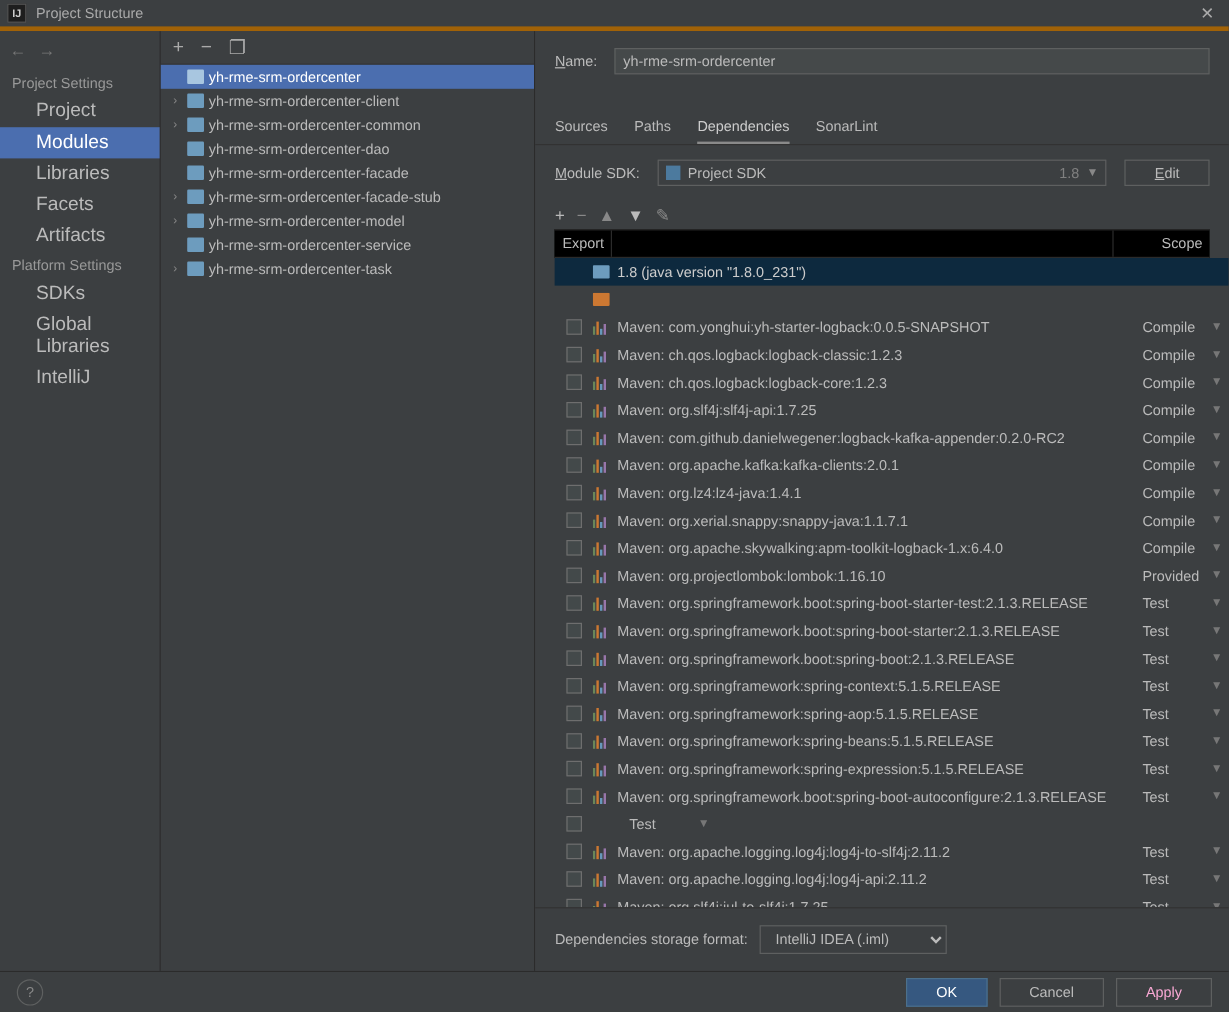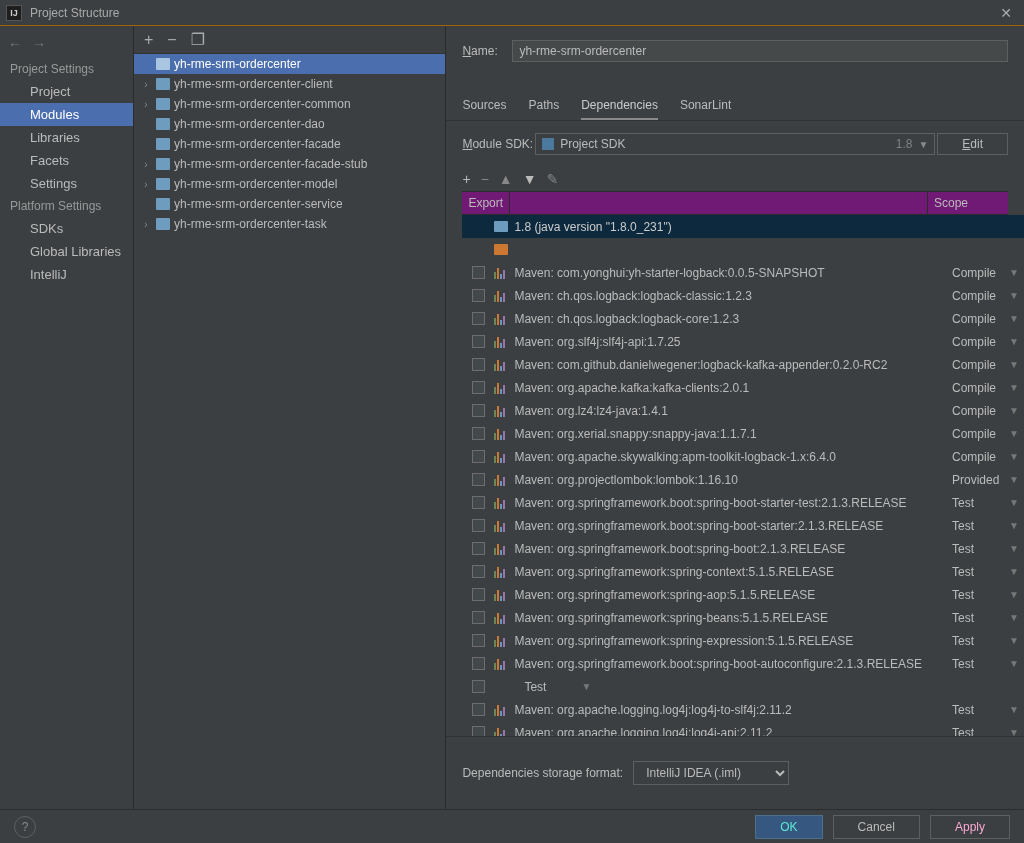--- a/index.html
+++ b/index.html
@@ -1,84 +1,84 @@
 <!DOCTYPE html>
 <html><head>
 <meta charset="utf-8">
 <style>
   * { margin: 0; padding: 0; box-sizing: border-box; font-family: "Segoe UI", Arial, sans-serif; }
   body { background: #3c3f41; color: #bbbbbb; font-size: 12px; width: 1024px; height: 843px; overflow: hidden; }
-  .titlebar { height: 26px; background: #3c3f41; display: flex; align-items: center; padding: 0 6px; border-bottom: 1px solid #a16207;}
+  .titlebar { height: 26px; background: #3c3f41; display: flex; align-items: center; padding: 0 6px; border-bottom: 4px solid #a16207;}
   .titlebar .logo { width:16px; height:16px; background:#1e1e1e; display:flex; align-items:center; justify-content:center; font-size: 9px; color:#ccc; border:1px solid #555; margin-right:8px;}
   .titlebar .logo-inner {font-weight:bold;}
   .titlebar .title { color: #aaa; font-size:12px; flex: 1;}
   .titlebar .close { color:#aaa; font-size:14px; cursor:pointer; padding:0 6px;}
   .main { display: flex; height: 783px; }
   .left-panel { width: 156px; background: #3c3f41; border-right: 1px solid #2b2b2b; padding-top: 4px;}
   .left-panel .nav-bar { display:flex; gap:10px; padding:4px 8px 8px;}
   .left-panel .nav-bar span { color:#777; font-size:14px; cursor:pointer;}
   .left-panel .heading { color:#999; padding: 4px 10px; font-size:12px;}
-  .left-panel .item { padding: 4px 10px 4px 30px; color:#bbb; cursor:pointer; font-size:13px;}
+  .left-panel .item { padding: 4px 10px 4px 30px; color:#bbb; cursor:pointer; font-size:16px;}
   .left-panel .item.selected { background:#4b6eaf; color:#fff;}
   .middle-panel { width:364px; background:#3c3f41; border-right:1px solid #2b2b2b;}
   .middle-panel .toolbar { height:28px; display:flex; align-items:center; gap:14px; padding:0 10px; border-bottom:1px solid #323232;}
   .middle-panel .toolbar span { color:#aaa; font-size:16px; cursor:pointer;}
   .module-row { display:flex; align-items:center; height:20px; padding:0 6px; cursor:pointer; white-space:nowrap;}
   .module-row.selected { background:#4b6eaf; color:#fff;}
   .module-row .chev { width:12px; color:#888; font-size:10px; text-align:center;}
   .module-row.selected .chev { color:#ddd;}
   .module-row .folder { width:14px; height:12px; background:#6d9cbe; border-radius:1px; margin:0 4px; display:inline-block;}
   .module-row.selected .folder { background:#a8c6e0;}
   .right-panel { flex:1; display:flex; flex-direction:column; background:#3c3f41;}
   .name-row { display:flex; align-items:center; padding:14px 16px 10px;}
   .name-row label { width:50px; color:#bbb;}
   .name-row label u { text-decoration:underline;}
   .name-row input { flex:1; background:#45494a; border:1px solid #5e6060; color:#bbb; padding:3px 6px; font-size:12px;}
   .tabs { display:flex; gap:22px; padding:0 16px; border-bottom:1px solid #323232;}
   .tab { padding:6px 0; color:#bbb; cursor:pointer; font-size:12px;margin-top:20px;}
   .tab.active { border-bottom:2px solid #8a8a8a; color:#ccc;}
-  .sdk-row { display:flex; align-items:center; gap:2px; padding:12px 16px;}
+  .sdk-row { display:flex; align-items:center; gap:15px; padding:12px 16px;}
   .sdk-row label u { text-decoration:underline;}
   .sdk-select { flex:1; background:#3c3f41; border:1px solid #5e6060; padding:3px 6px; display:flex; align-items:center; gap:6px; justify-content:space-between;}
   .sdk-select .jdk-icon { width:12px; height:12px; background:#4c7a9e;}
   .sdk-select .val { flex:1; color:#bbb;}
   .sdk-select .ver { color:#808080;text-align:center;}
   .sdk-select .arrow { color:#888; font-size:10px;}
   .edit-btn { border:1px solid #5e6060; padding:3px 24px; color:#bbb; cursor:pointer; background:#3c3f41;}
   .dep-toolbar { display:flex; gap:10px; padding:4px 16px;}
   .dep-toolbar span { color:#888; font-size:14px;}
   .dep-toolbar span.enabled { color:#bbb; cursor:pointer;}
-  .dep-header { display:flex; background:#701a75; border-top:1px solid #2b2b2b; border-bottom:1px solid #2b2b2b; margin:0 16px;}
+  .dep-header { display:flex; background:#000000; border-top:1px solid #2b2b2b; border-bottom:1px solid #2b2b2b; margin:0 16px;text-align:right;}
   .dep-header .col-exp { width:48px; padding:4px 6px; border-right:1px solid #2b2b2b;}
   .dep-header .col-name { flex:1; padding:4px 6px; border-right:1px solid #2b2b2b;}
   .dep-header .col-scope { width:80px; padding:4px 6px;}
   .dep-list { flex:1; overflow:hidden; margin:0 0 0 16px;}
   .dep-row { display:flex; align-items:center; height:23px; font-size:12px;}
   .dep-row.sel { background:#0d293e; color:#ccc;}
   .dep-row .chk { width:32px; display:flex; justify-content:center;}
   .dep-row .content { flex:1; display:flex; align-items:center; gap:6px; overflow:hidden; white-space:nowrap;}
   .dep-row .lib-icon { width:14px; display:flex; gap:1px; align-items:flex-end; height:12px;}
   .dep-row .lib-icon i { width:2px; }
   .dep-row .lib-icon i:nth-child(1){height:7px;background:#6a8759;}
   .dep-row .lib-icon i:nth-child(2){height:11px;background:#cc7832;}
   .dep-row .lib-icon i:nth-child(3){height:5px;background:#6897bb;}
   .dep-row .lib-icon i:nth-child(4){height:9px;background:#9876aa;}
   .dep-row .folder-icon { width:14px; height:11px; background:#6d9cbe; border-radius:1px;}
   .dep-row .folder-icon.msrc { background:#cc7832;}
   .dep-row .nm { overflow:hidden; text-overflow:ellipsis;}
   .dep-row .nm.link { color:#589df6;}
   .dep-row .scope { width:52px; color:#bbb;margin-left:30px;}
   .dep-row .scope-arrow { width:20px; color:#777; font-size:10px; text-align:center;}
-  .storage-row { display:flex; align-items:center; gap:10px; padding:24px 16px; border-top:1px solid #323232;}
+  .storage-row { display:flex; align-items:center; gap:10px; padding:14px 16px; border-top:1px solid #323232;}
   .storage-row select { background:#3c3f41; border:1px solid #5e6060; color:#bbb; padding:3px 30px 3px 8px; font-size:12px;}
   .footer { height:34px; background:#3c3f41; border-top:1px solid #2b2b2b; display:flex; align-items:center; padding:0 14px; gap:10px;}
   .footer .help { width:22px; height:22px; border-radius:50%; border:1px solid #5e6060; display:flex; align-items:center; justify-content:center; color:#888; cursor:pointer;}
   .footer .spacer { flex:1;}
   .footer button { padding:4px 24px; border:1px solid #5e6060; background:#3c3f41; color:#bbb; font-size:12px; cursor:pointer;}
-  .footer button.primary { background:#365880; border-color:#4c708c; color:#5eead4;}
+  .footer button.primary { background:#365880; border-color:#4c708c; color:#ffffff;}
   .footer button:disabled { color:#f9a8d4;}
   .chkbox { width:13px; height:13px; border:1px solid #6e6e6e; background:#43494a;}
 </style>
 </head>
 <body>
 
 <div class="titlebar">
   <div class="logo">
       <span class="logo-inner">IJ</span>
     </div>
@@ -91,21 +91,21 @@
     <div class="nav-bar">
       <span>←</span>
       <span>→</span>
     </div>
     <div id="sidebar-content">
         <div class="heading">Project Settings</div>
         <div class="item">Project</div>
         <div class="item selected">Modules</div>
         <div class="item">Libraries</div>
         <div class="item">Facets</div>
-        <div class="item">Settings</div>
+        <div class="item">Artifacts</div>
         <div class="heading">Platform Settings</div>
         <div class="item">SDKs</div>
         <div class="item">Global Libraries</div>
         <div class="item">IntelliJ</div>
       </div>
   </div>
 
   <div class="middle-panel">
     <div class="toolbar">
       <span class="enabled">+</span>

